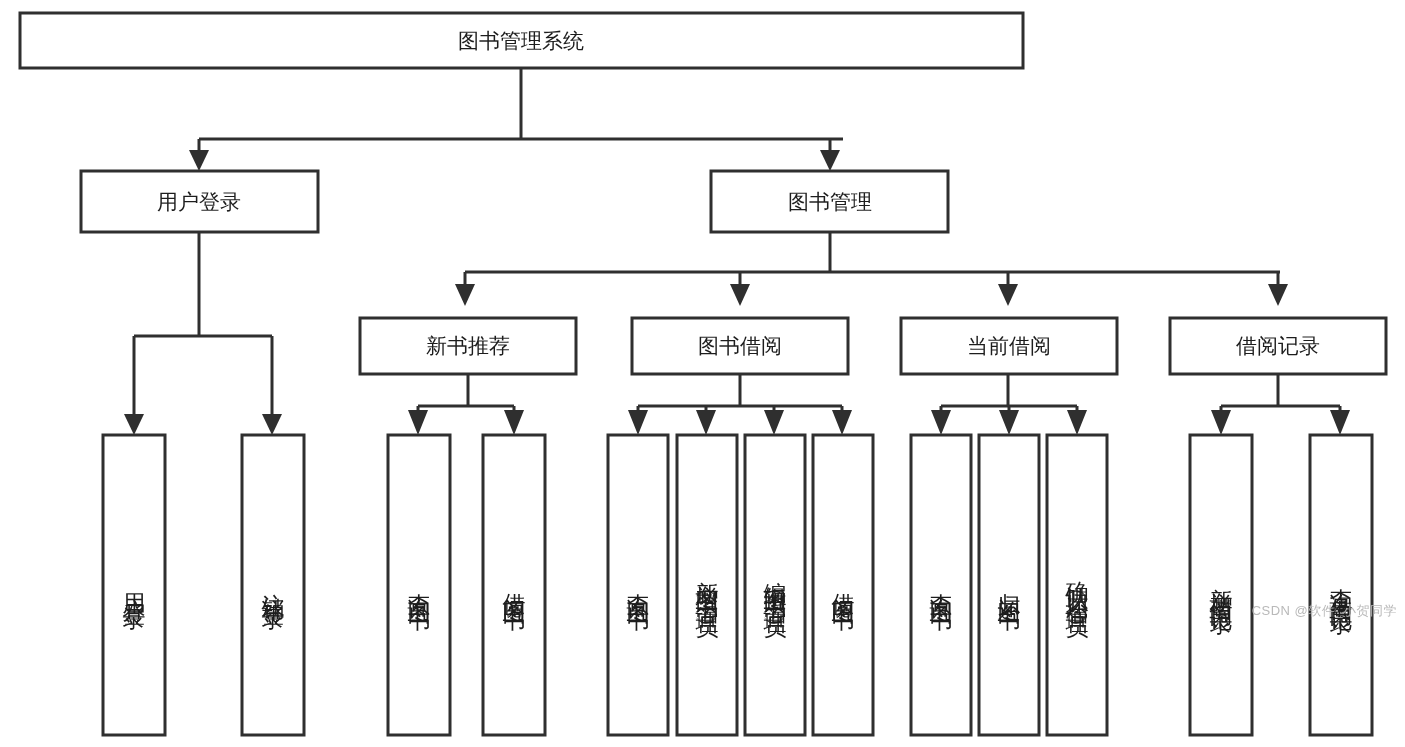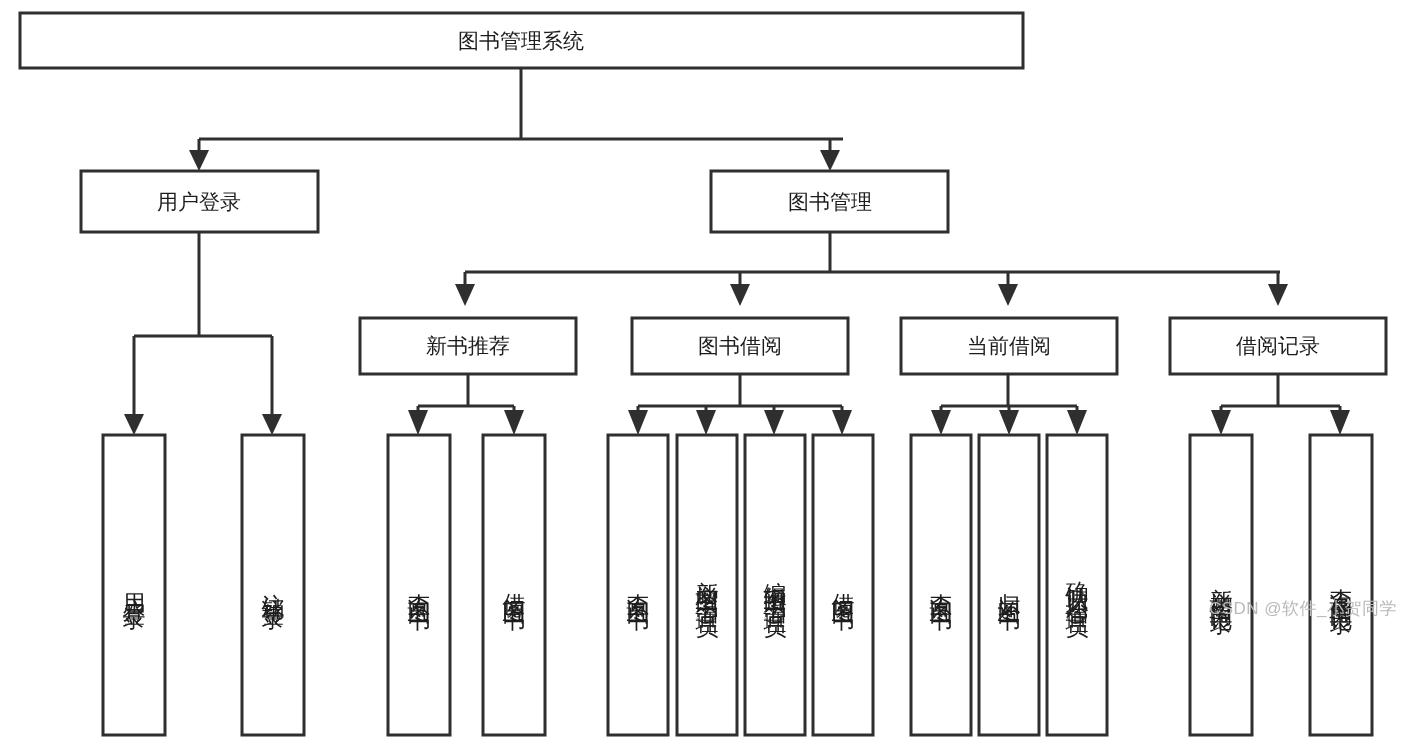--- a/index.html
+++ b/index.html
@@ -62,21 +62,21 @@
     align-items: center;
     justify-content: center;
     white-space: nowrap;
     pointer-events: none;
   }
   .watermark {
     position: absolute;
     right: 8px;
     bottom: 6px;
     font-family: "Liberation Sans", "DejaVu Sans", sans-serif;
-    font-size: 17px;
+    font-size: 13px;
     color: #b9b9b9;
     letter-spacing: 0.5px;
     white-space: nowrap;
   }
 </style>
 </head>
 <body>
 
 <div id="diagram-root">
 

